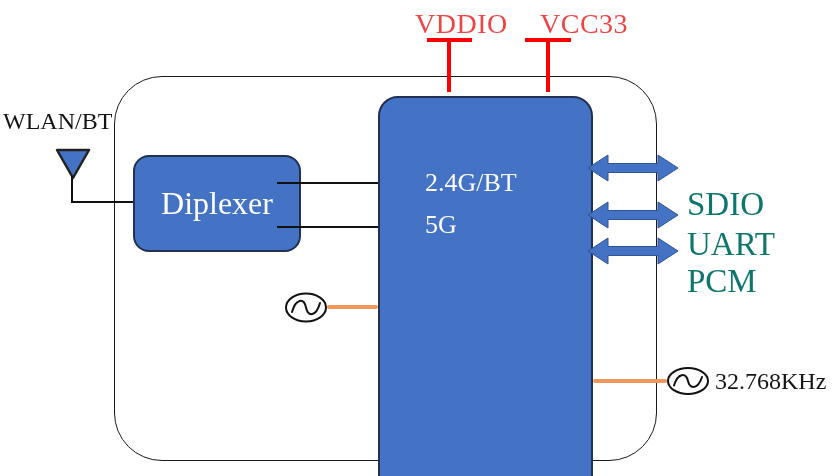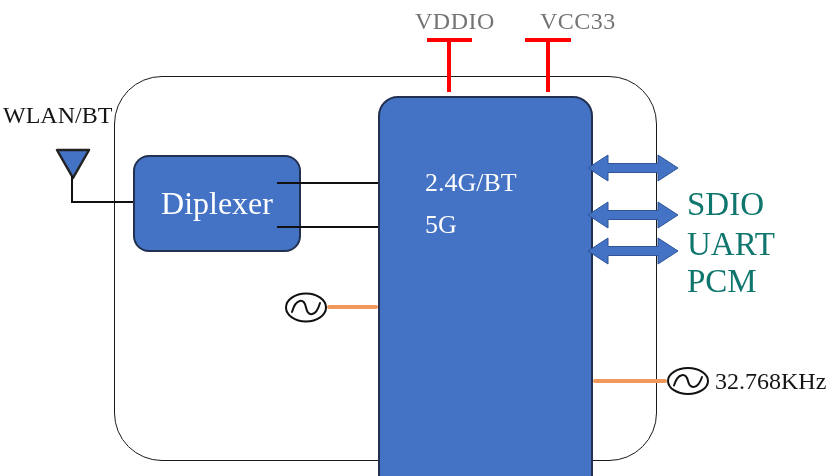--- a/index.html
+++ b/index.html
@@ -52,41 +52,41 @@
     color: #fdfdfd;
     white-space: pre;
   }
 
   
   .line-h { height: 2px; background: #111; }
   .line-v { width: 2px; background: #111; }
 
   
   .pwr-label {
-    font-size: 24px; color: #737373; letter-spacing: 0.5px;
+    font-size: 28px; color: #ef4444; letter-spacing: 0.5px;
   }
   .pwr-bar { height: 4px; background: #FF0000; }
   .pwr-stem { width: 4px; background: #FF0000; }
 
   
   .clk-line { height: 4px; background: #F0985C; border-radius: 2px; }
 
   .label-black { font-size: 24px; color: #151515; }
   .if-label { font-size: 33px; color: #0f766e; margin-top: 29px; }
 
   svg { display: block; }
 </style>
 </head>
 <body>
 
 <div class="canvas">
 
   <div class="abs module-outline"></div>
 
-  <div class="abs label-black" style="left:3px; top:102px;">WLAN/BT</div>
+  <div class="abs label-black" style="left:3px; top:108px;">WLAN/BT</div>
   <svg class="abs" style="left:55px; top:148px;" width="36" height="32" viewBox="0 0 36 32">
     <polygon points="2,2 34,2 18,30" fill="#4472C4" stroke="#222" stroke-width="2.5" stroke-linejoin="round"></polygon>
   </svg>
   <div class="abs line-v" style="left:71px; top:176px; height:27px;"></div>
   <div class="abs line-h" style="left:71px; top:201px; width:63px;"></div>
 
   <div class="abs block diplexer-block">
     <span>Diplexer</span>
   </div>
 

